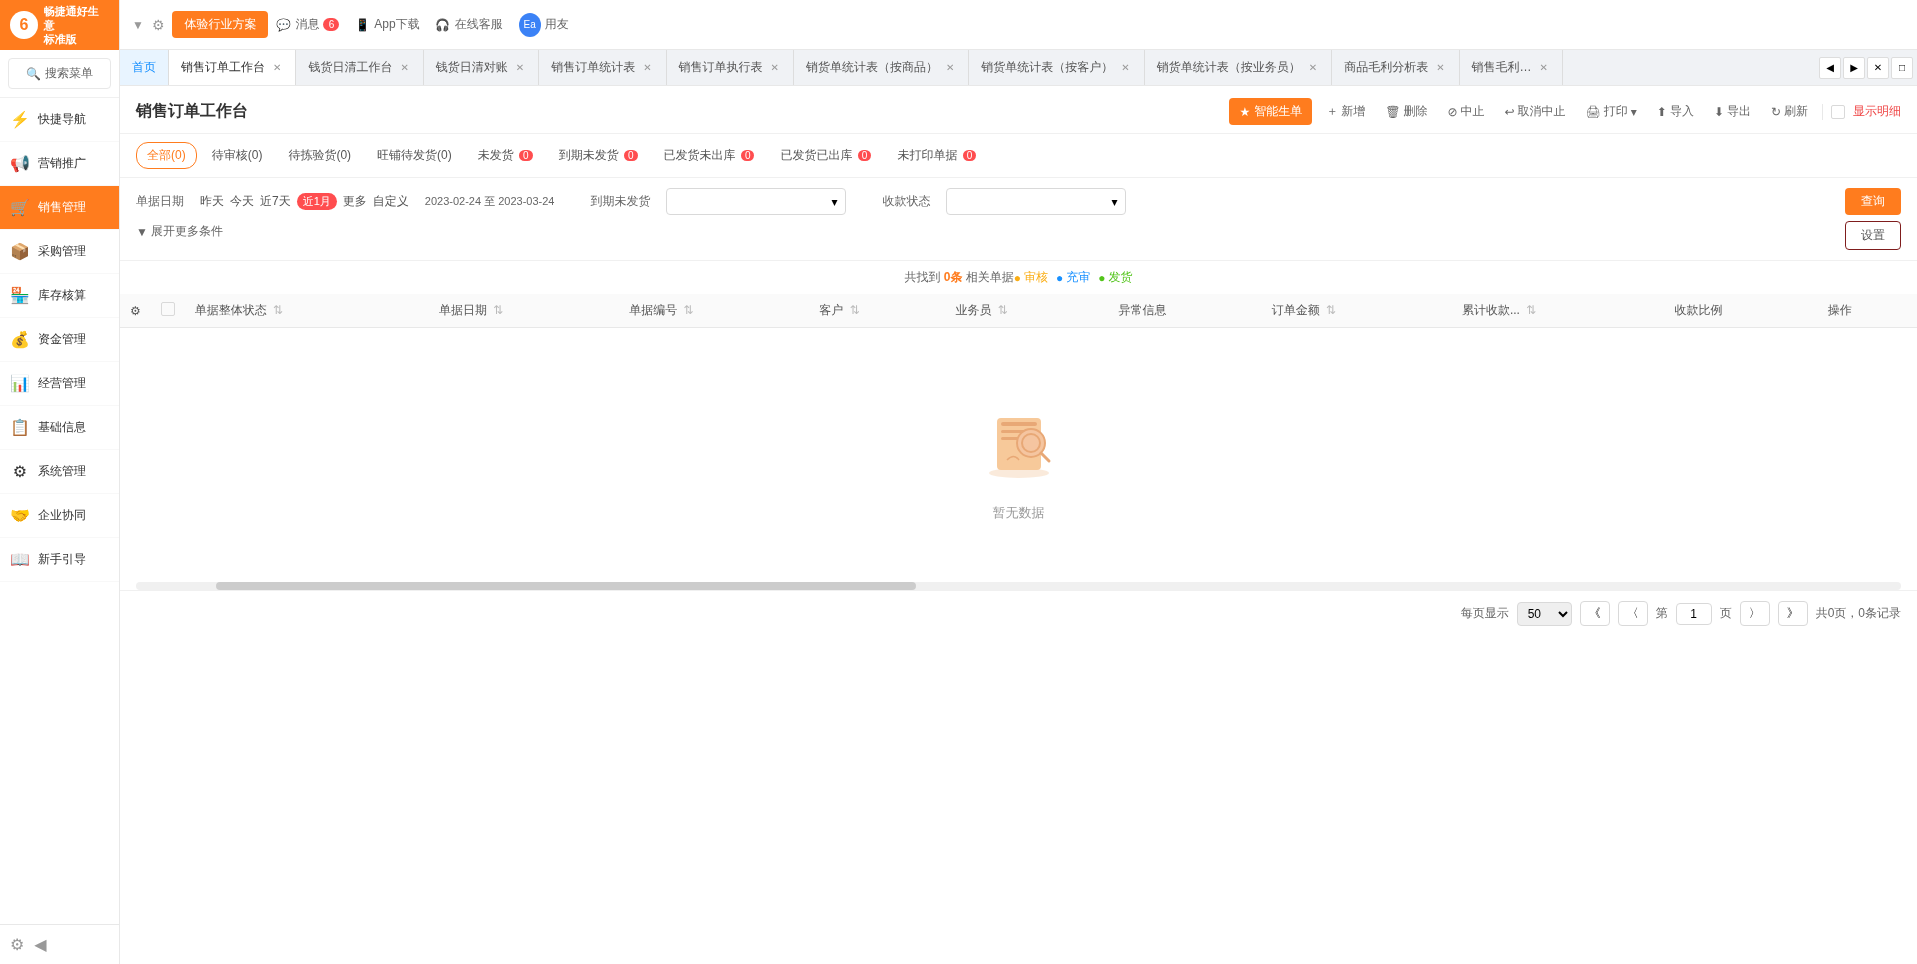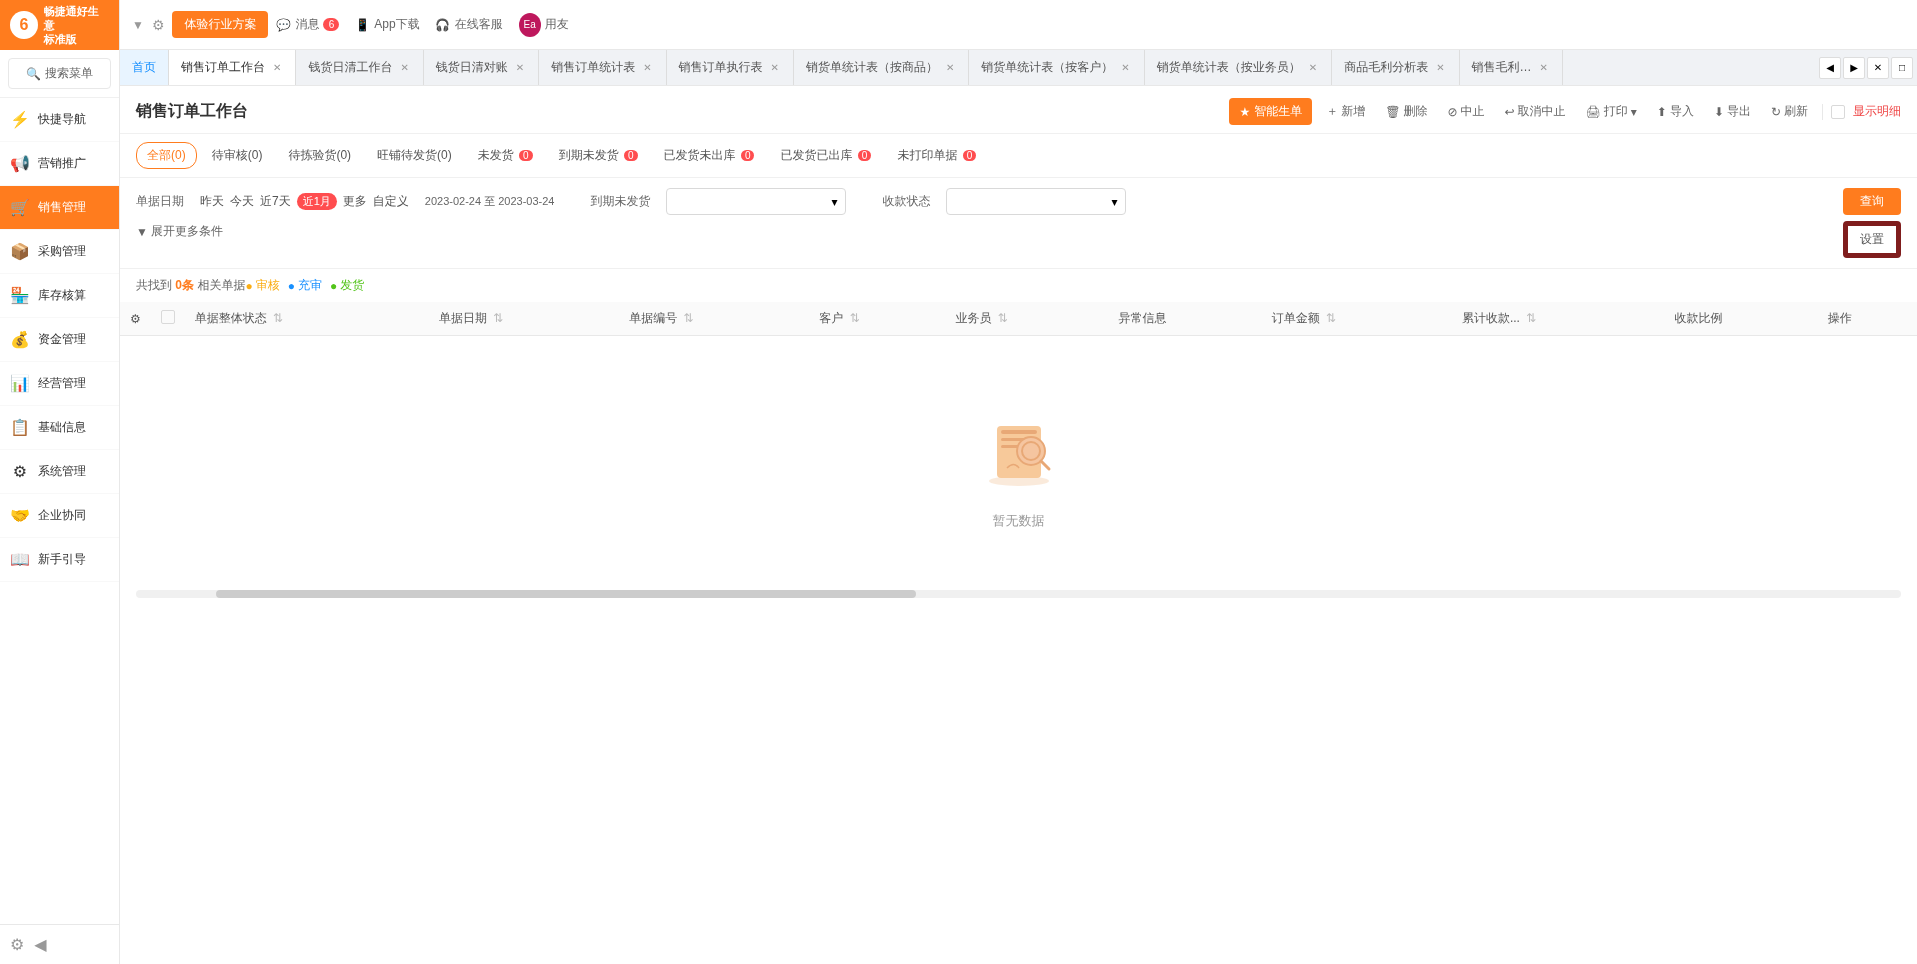--- a/index.html
+++ b/index.html
@@ -323,40 +323,40 @@
       background: #ff7c1e;
       color: white;
       border: none;
       padding: 5px 16px;
       border-radius: 4px;
       cursor: pointer;
       font-size: 12px;
     }
     .btn-setting {
       background: none;
-      border: 5px solid #7f1d1d;
+      border: 1px solid #7f1d1d;
       color: #555;
       padding: 5px 12px;
       border-radius: 4px;
       cursor: pointer;
       font-size: 12px;
     }
     .filter-actions-col {
       display: flex;
       flex-direction: column;
       gap: 6px;
       margin-left: auto;
     }
 
     
     .table-info {
       padding: 8px 16px;
       display: flex;
       align-items: center;
-      justify-content: flex-start;
+      justify-content: center;
       font-size: 12px;
       color: #666;
     }
     .table-info-count { }
     .table-actions-right {
       display: flex;
       gap: 8px;
     }
     .btn-action-small {
       background: none;
@@ -553,21 +553,21 @@
       </div>
       <div class="header-right-item">
         <span>📱</span>
         <span>App下载</span>
       </div>
       <div class="header-right-item">
         <span>🎧</span>
         <span>在线客服</span>
       </div>
       <div class="header-right-item">
-        <span style="width:22px;height:24px;background:#be185d;border-radius:50%;display:inline-flex;align-items:center;justify-content:center;color:white;font-size:10px;">Ea</span>
+        <span style="width:22px;height:24px;background:#3b82f6;border-radius:50%;display:inline-flex;align-items:center;justify-content:center;color:white;font-size:10px;">Ea</span>
         <span>用友</span>
       </div>
     </div>
   </div>
 
   <div class="tab-bar">
     <div class="tab-item home">
       <span>首页</span>
     </div>
     <div class="tab-item active">
@@ -831,15 +831,31 @@
             </td>
           </tr>
         </tbody>
       </table>
     </div>
 
     <div class="horizontal-scroll">
       <div class="horizontal-scroll-thumb"></div>
     </div>
 
+    <div class="pagination-bar">
+      <span>每页显示</span>
+      <select class="page-size-select">
+        <option>50</option>
+        <option>100</option>
+        <option>200</option>
+      </select>
+      <button class="page-nav-btn">《</button>
+      <button class="page-nav-btn">〈</button>
+      <span>第</span>
+      <input class="page-input" value="1" style="">
+      <span>页</span>
+      <button class="page-nav-btn">〉</button>
+      <button class="page-nav-btn">》</button>
+      <span>共0页，0条记录</span>
+    </div>
 
   </div>
 </div>
 
 </body></html>

